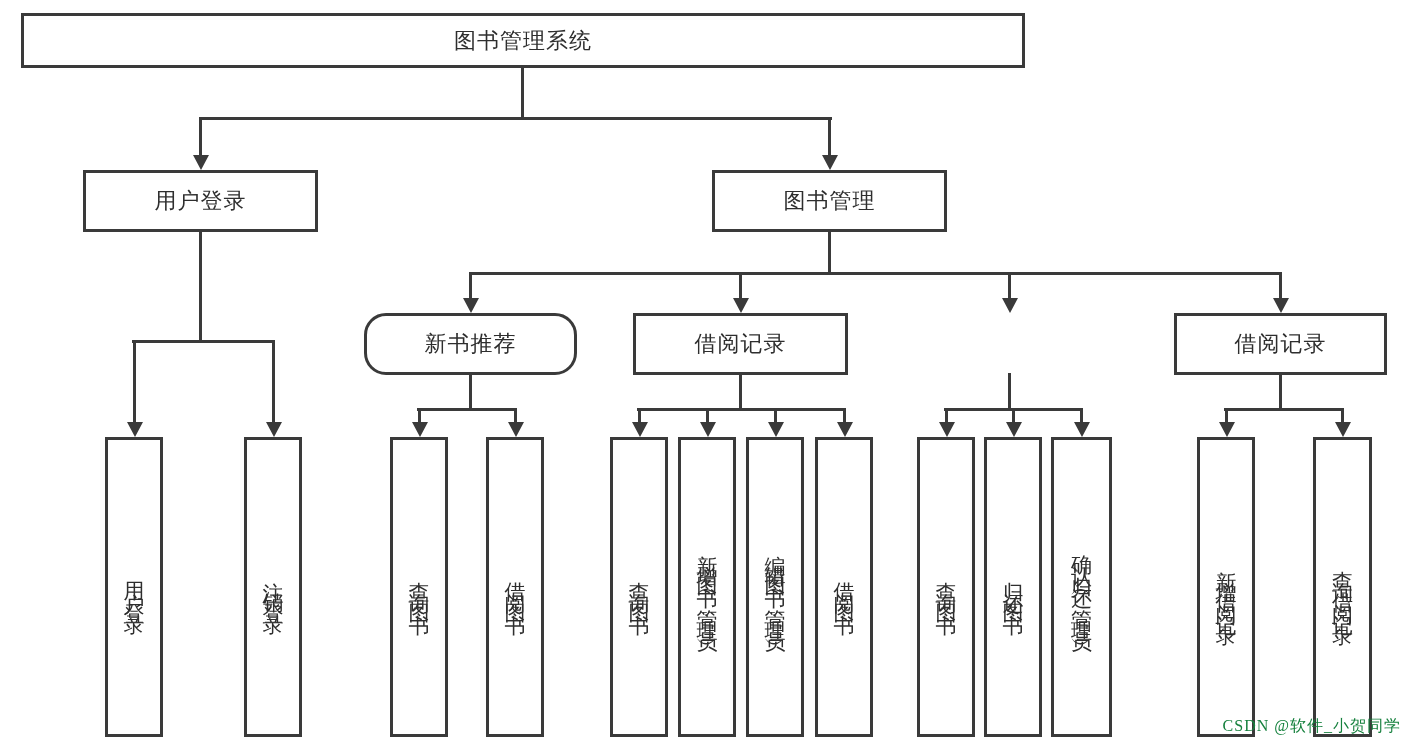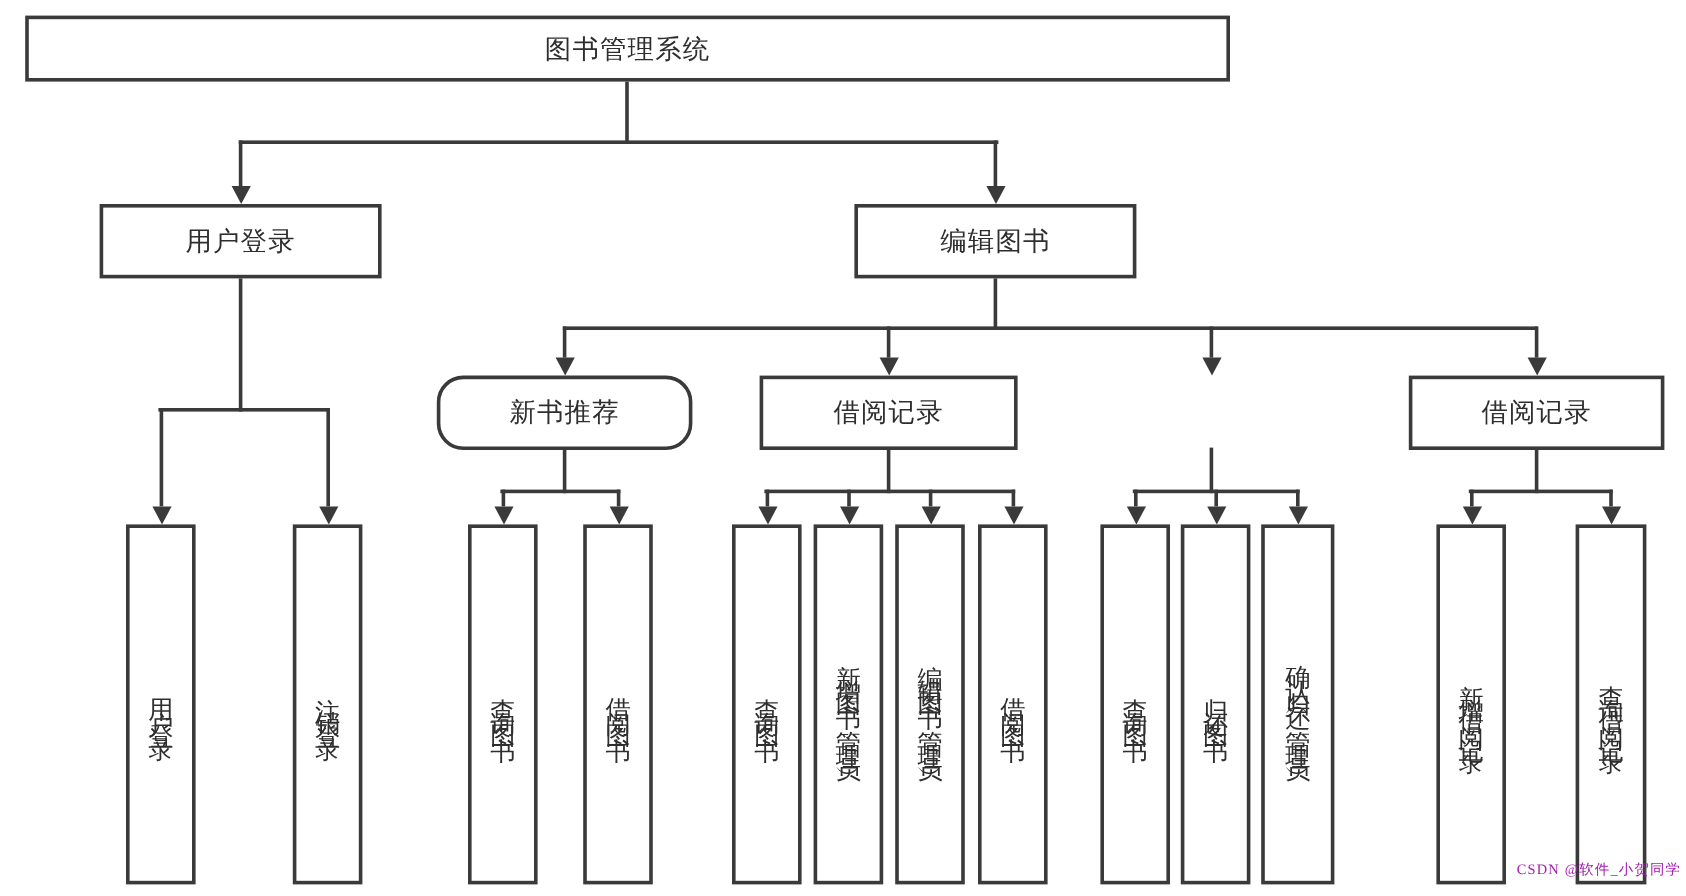--- a/index.html
+++ b/index.html
@@ -63,22 +63,22 @@
     width: 0;
     height: 0;
     border-left: 8px solid transparent;
     border-right: 8px solid transparent;
     border-top: 15px solid #3a3a3a;
   }
   .watermark {
     position: absolute;
     top: 716px;
     right: 4px;
-    font-size: 12px;
-    color: #a21caf;
+    font-size: 16px;
+    color: #15803d;
     z-index: 3;
     letter-spacing: 1px;
   }
 </style>
 </head>
 <body>
 
 <div class="canvas">
 
   <div class="box" style="left:21px; top:13px; width:1004px; height:55px;">
@@ -87,21 +87,21 @@
 
   <div class="vline" style="left:521px; top:66px; height:54px;"></div>
   <div class="hline" style="left:199px; top:117px; width:633px;"></div>
   <div class="varrow" style="left:199px; top:117px; height:38px;"></div>
   <div class="varrow" style="left:828px; top:117px; height:38px;"></div>
 
   <div class="box" style="left:83px; top:170px; width:235px; height:62px;">
     <span>用户登录</span>
   </div>
   <div class="box" style="left:712px; top:170px; width:235px; height:62px;">
-    <span>编辑图书</span>
+    <span>图书管理</span>
   </div>
 
   <div class="vline" style="left:199px; top:230px; height:113px;"></div>
   <div class="hline" style="left:132px; top:340px; width:143px;"></div>
   <div class="varrow" style="left:133px; top:340px; height:82px;"></div>
   <div class="varrow" style="left:272px; top:340px; height:82px;"></div>
 
   <div class="vline" style="left:828px; top:230px; height:45px;"></div>
   <div class="hline" style="left:469px; top:272px; width:812px;"></div>
   <div class="varrow" style="left:469px; top:272px; height:26px;"></div>

